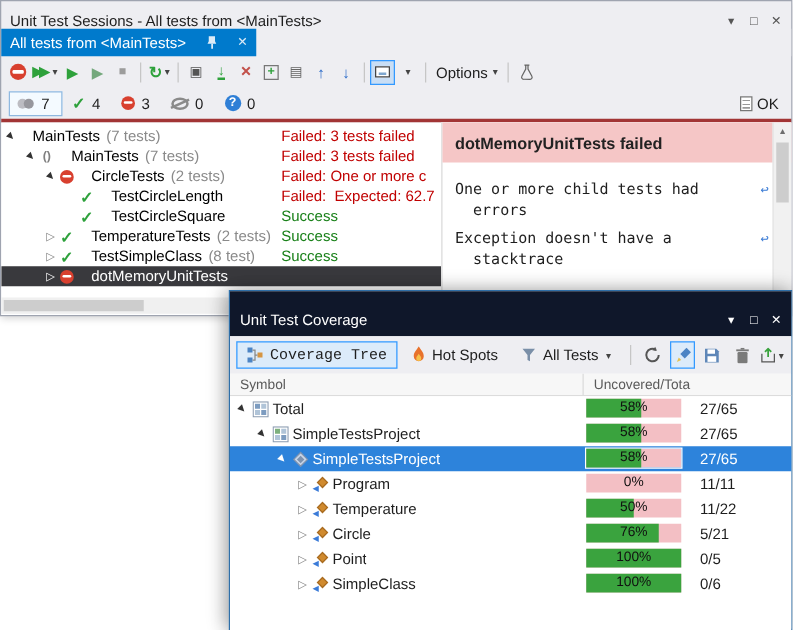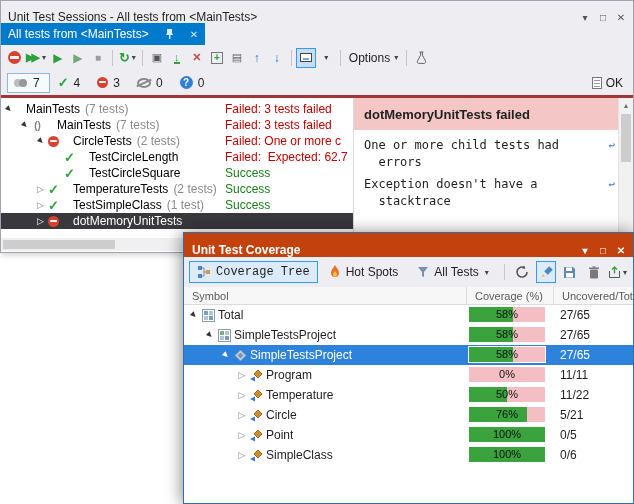--- a/index.html
+++ b/index.html
@@ -9,21 +9,21 @@
   .window { position: absolute; }
   #main-window { left: 0; top: 0; width: 634px; height: 253px; background: #EEEEF2;
                  border: 1px solid #9FA4B0; box-shadow: 1px 2px 6px rgba(0,0,0,.18); }
   #coverage-window { left: 183px; top: 232px; width: 451px; height: 272px; background: #fff;
                      border: 1px solid #2F6FA8; z-index: 10;
                      box-shadow: -4px -2px 14px rgba(0,0,0,.25), 4px 6px 16px rgba(0,0,0,.3); }
 
   .titlebar { height: 22px; display: flex; align-items: center; padding: 10px 3px 0 7px; font-size: 12px; color: #1E1E1E; }
   .titlebar .title { flex: 1; white-space: nowrap; overflow: hidden; }
   .winbtn { width: 18px; height: 16px; display: flex; align-items: center; justify-content: center; font-size: 10px; color: #555; }
-  #coverage-window .titlebar { height: 24px; background: #c2410c; color: #fff; padding-left: 8px; font-weight: bold; }
+  #coverage-window .titlebar { height: 36px; background: #0f172a; color: #fff; padding-left: 8px; }
   #coverage-window .winbtn { color: #fff; }
 
   .tabrow { height: 22px; display: flex; align-items: flex-end; background: #EEEEF2; }
   .tab { height: 22px; background: #007ACC; color: #fff; display: flex; align-items: center; gap: 16px; padding: 0 7px; font-size: 12px; }
   .tabglyph { font-size: 10px; color: #DCEBF7; }
 
   .toolbar { height: 25px; display: flex; align-items: center; padding: 0 3px; }
   .tbtn { height: 20px; min-width: 20px; display: flex; align-items: center; justify-content: center; gap: 1px; padding: 0 2px; }
   .tbtn.toggled { background: #C9DEF5; border: 1px solid #3399FF; }
   .caret { font-size: 8px; color: #444; margin-left: 1px; }
@@ -83,21 +83,21 @@
   .tsuffix { color: #8A8A8A; margin-left: 5px; }
   .tstatus { position: absolute; left: 224px; white-space: pre; }
   .st-fail { color: #C00000; }
   .st-ok { color: #198019; }
 
   .hscroll { position: absolute; left: 0; top: 140px; width: 352px; height: 13px; background: #F0F0F0; }
   .hthumb { position: absolute; left: 2px; top: 2px; width: 112px; height: 9px; background: #CDCDCD; }
 
   .details { position: absolute; left: 352px; top: 0; right: 0; bottom: 0; border-left: 1px solid #DADADA; background: #fff; }
   .dheader { height: 32px; background: #F5C6C6; display: flex; align-items: center; padding-left: 10px; font-size: 13px; font-weight: bold; color: #222; }
-  .dbody { margin-right: 15px; padding: 7px 3px 0 10px; font-family: "DejaVu Sans Mono", monospace; font-size: 12px; line-height: 17px; color: #1E1E1E; }
+  .dbody { margin-right: 15px; padding: 13px 3px 0 10px; font-family: "DejaVu Sans Mono", monospace; font-size: 12px; line-height: 17px; color: #1E1E1E; }
   .dline { display: flex; align-items: center; }
   .dtext { flex: 1; white-space: pre; overflow: hidden; }
   .wrapg { color: #3A7BD5; font-size: 11px; flex: none; }
   .dgap { height: 5px; }
   .vscroll { position: absolute; right: 0; top: 0; bottom: 0; width: 15px; background: #F1F1F1; border-left: 1px solid #E3E3E3; }
   .varrow { height: 15px; display: flex; align-items: center; justify-content: center; font-size: 7px; color: #6E6E6E; }
   .vthumb { position: absolute; left: 2px; right: 2px; top: 16px; height: 48px; background: #CDCDCD; }
 
   .cw-toolbar { height: 30px; display: flex; align-items: center; padding: 0 5px; gap: 3px; background: #EEEEF2; }
   .ttoggle { display: flex; align-items: center; gap: 5px; padding: 3px 7px; font-size: 12px; color: #1E1E1E; border: 1px solid transparent; white-space: nowrap; }
@@ -301,21 +301,21 @@
         <span class="tstatus st-ok">Success</span>
       </div>
       <div class="trow" style="padding-left:34px">
         <span class="exp">
             <span class="exp-closed">▷</span>
           </span>
         <span class="ticon">
             <span class="checkmark">✓</span>
           </span>
         <span class="tname">TestSimpleClass</span>
-        <span class="tsuffix">(1 test)</span>
+        <span class="tsuffix">(8 test)</span>
         <span class="tstatus st-ok">Success</span>
       </div>
       <div class="trow sel" style="padding-left:34px">
         <span class="exp">
             <span class="exp-closed">▷</span>
           </span>
         <span class="ticon">
             <span class="noentry small"></span>
           </span>
         <span class="tname">dotMemoryUnitTests</span>
@@ -418,21 +418,20 @@
       <svg width="13" height="13" viewBox="0 0 13 13">
         <path d="M1.5 5v6.5h10V5" stroke="#555" fill="none"></path>
         <path d="M6.5 1.5v6 M4 3.5l2.5-2.5L9 3.5" stroke="#3AA33E" stroke-width="1.4" fill="none"></path>
       </svg>
       <span class="caret">▾</span>
     </span>
   </div>
 
   <div class="cw-header">
     <div class="ch c1">Symbol</div>
-    <div class="ch c2">Coverage (%)</div>
     <div class="ch c3">Uncovered/Tota</div>
   </div>
 
   <div class="cw-rows">
 
     <div class="crow">
       <span class="cexp" style="margin-left:4px">
           <span class="exp-open">▶</span>
         </span>
       <span class="cicon">

